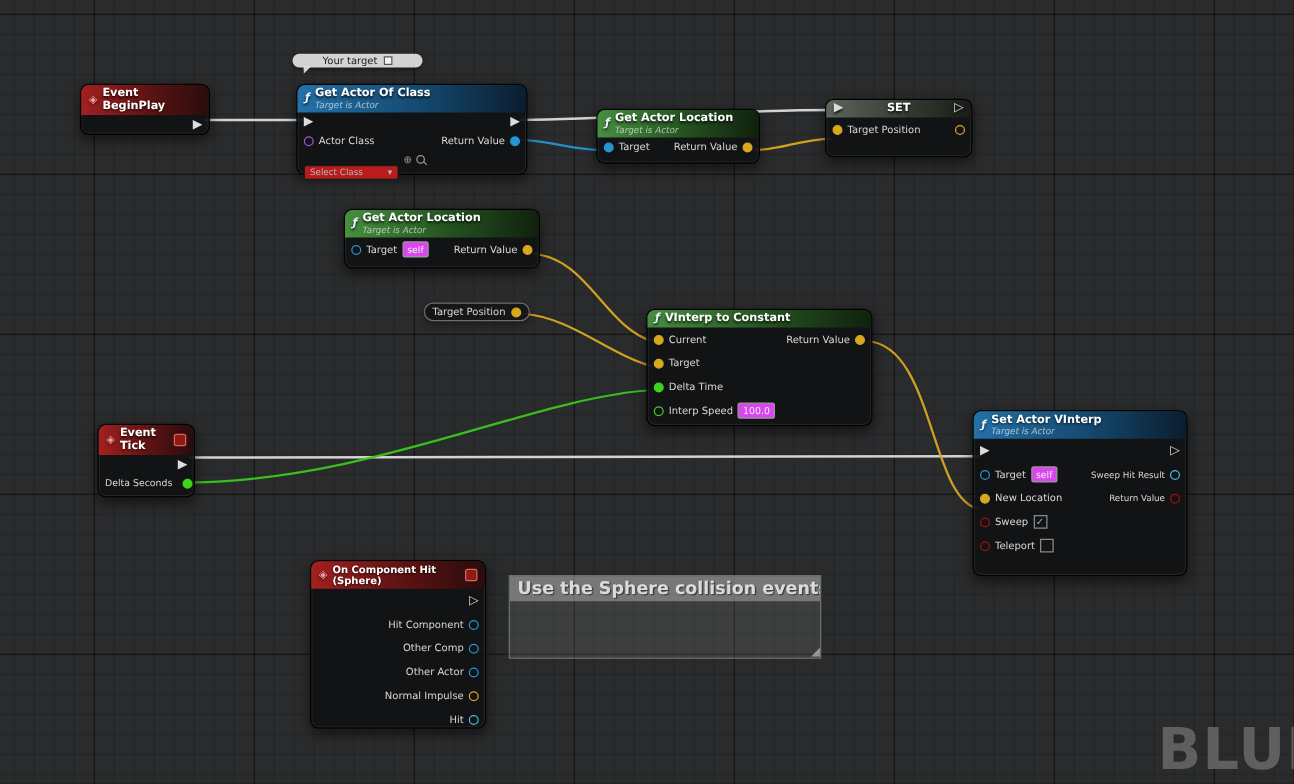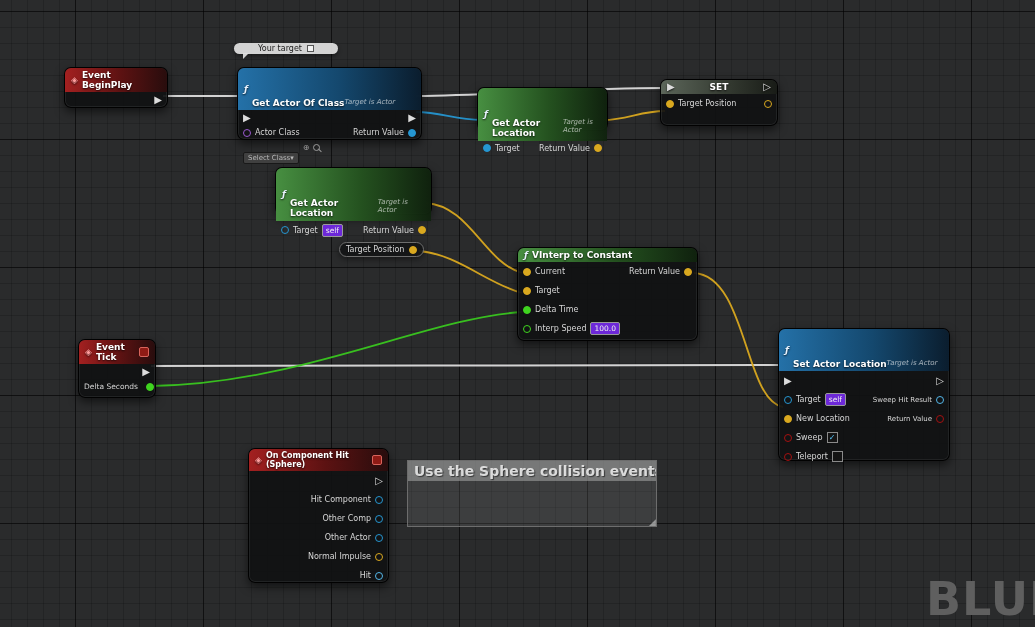--- a/index.html
+++ b/index.html
@@ -24,21 +24,21 @@
   .node{
     position:absolute;z-index:2;box-sizing:border-box;
     background:rgba(16,17,18,0.93);
     border:1px solid rgba(0,0,0,0.9);
     border-radius:7px;
     box-shadow:0 4px 10px rgba(0,0,0,0.55), inset 0 0 0 1px rgba(255,255,255,0.07);
     color:#cfcfcf;font-size:8px;
   }
   .hdr{display:flex;align-items:center;gap:4px;padding:2px 6px;border-radius:6px 6px 0 0;
        color:#fff;font-weight:bold;font-size:9px;text-shadow:0 1px 2px rgba(0,0,0,.8);}
-  .ttl-wrap{display:flex;line-height:1.15;margin-top:28px;}
+  .ttl-wrap{display:flex;flex-direction:column;line-height:1.15;}
   .sub{font-weight:normal;font-style:italic;font-size:7px;color:rgba(255,255,255,.62);text-shadow:none;}
   .hdr-red{background:linear-gradient(90deg,#a32020 0%,#5c1212 55%,rgba(42,12,12,.92) 100%);}
   .hdr-blue{background:linear-gradient(90deg,#2471a8 0%,#14486e 55%,rgba(10,30,48,.92) 100%);}
   .hdr-green{background:linear-gradient(90deg,#478f41 0%,#24511f 55%,rgba(15,34,13,.92) 100%);}
   .hdr-set{background:linear-gradient(90deg,#5c665a 0%,#32382f 60%,rgba(25,28,23,.94) 100%);justify-content:space-between;}
   .fn-icon{font-style:italic;font-weight:bold;font-size:9px;color:#eaf4ff;flex:none;}
   .ev-icon{font-size:9px;color:#ff9d9d;flex:none;font-weight:normal;}
   .flag{width:8px;height:8px;background:#8f1b15;border:1px solid #d8645c;border-radius:2px;margin-left:auto;flex:none;}
 
   .row{display:flex;align-items:center;gap:4px;padding:0 5px;height:19px;}
@@ -47,24 +47,24 @@
   .lbl{color:#d6d6d6;white-space:nowrap;}
   .pin{width:8px;height:8px;border-radius:50%;border:1.4px solid;box-sizing:border-box;flex:none;}
   .p-vec{border-color:var(--vector,#d9a81f);}  .p-vec.f{background:var(--vector,#d9a81f);}
   .p-flt{border-color:var(--float,#3fd41f);}   .p-flt.f{background:var(--float,#3fd41f);}
   .p-obj{border-color:var(--object,#2596d1);}  .p-obj.f{background:var(--object,#2596d1);}
   .p-cls{border-color:var(--class,#9b59d0);}
   .p-bool{border-color:var(--bool,#a31010);}
   .p-struct{border-color:var(--struct,#53b6e8);}
   .xpin{font-size:10px;line-height:1;color:var(--exec,#dcdcdc);flex:none;}
 
-  .inputbox{background:#6d28d9;border:1px solid #9a9a9a;border-radius:2px;color:#efefef;
+  .inputbox{background:#d946ef;border:1px solid #9a9a9a;border-radius:2px;color:#efefef;
             font-size:7.5px;padding:0 3px;height:11px;display:flex;align-items:center;flex:none;}
-  .dropdown{background:#404040;border:1px solid #191919;border-radius:2px;color:#b8b8b8;
-            font-size:7px;padding:1px 4px;display:flex;align-items:center;gap:0;flex:none;margin-top:20px;}
+  .dropdown{background:#b91c1c;border:1px solid #191919;border-radius:2px;color:#b8b8b8;
+            font-size:7px;padding:1px 4px;display:flex;align-items:center;gap:20px;flex:none;margin-top:20px;}
   .mini-ic{font-size:8px;color:#9a9a9a;flex:none;}
   .mag{width:5px;height:5px;border:1px solid #9a9a9a;border-radius:50%;position:relative;flex:none;}
   .mag::after{content:"";position:absolute;width:4px;height:1px;background:#9a9a9a;transform:rotate(45deg);right:-3px;bottom:-1px;}
   .cb{width:9px;height:9px;border:1px solid #8a8a8a;background:#141414;display:flex;align-items:center;
       justify-content:center;font-size:8px;line-height:1;color:#57c7ff;flex:none;}
   .cb.checked::after{content:"✓";}
 
   .pill{position:absolute;z-index:2;display:flex;align-items:center;gap:5px;padding:2px 6px;
         background:rgba(20,21,22,.95);border:1px solid #6d6d6d;border-radius:10px;
         font-size:8px;color:#d6d6d6;box-shadow:0 2px 6px rgba(0,0,0,.5);}
@@ -250,21 +250,21 @@
       <span class="lbl" style="font-size:7.5px;">Delta Seconds</span>
       <span class="sp"></span>
       <span class="pin p-flt f"></span>
     </div>
   </div>
 
   <div class="node" style="left:778px;top:328px;width:172px;height:133px;">
     <div class="hdr hdr-blue">
       <span class="fn-icon">ƒ</span>
       <span class="ttl-wrap">
-        <span>Set Actor Location</span>
+        <span>Set Actor VInterp</span>
         <span class="sub">Target is Actor</span>
       </span>
     </div>
     <div class="row">
       <span class="xpin">▶</span>
       <span class="sp"></span>
       <span class="xpin">▷</span>
     </div>
     <div class="row">
       <span class="pin p-obj"></span>

